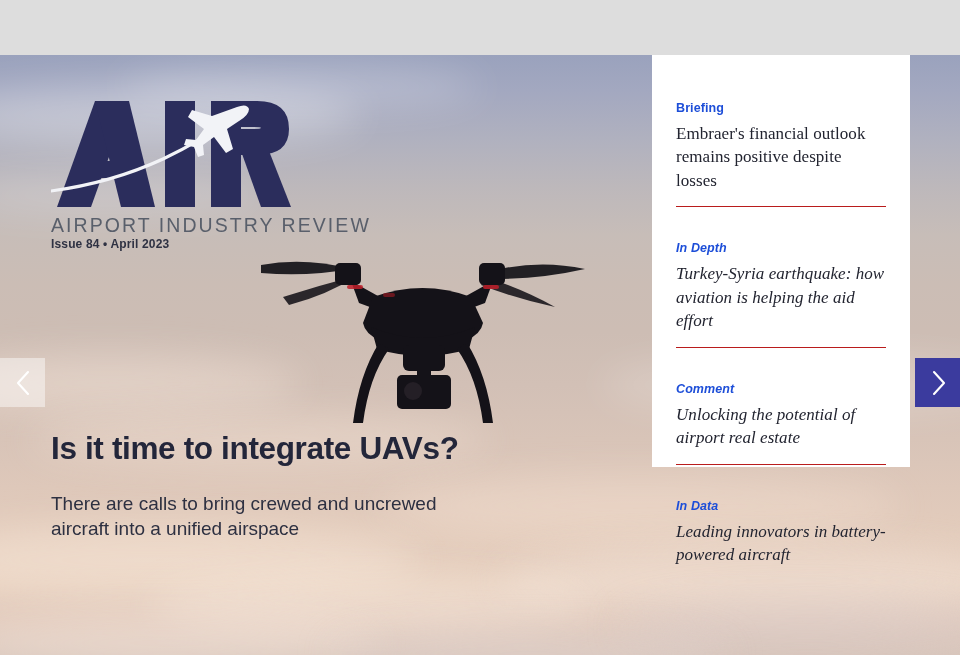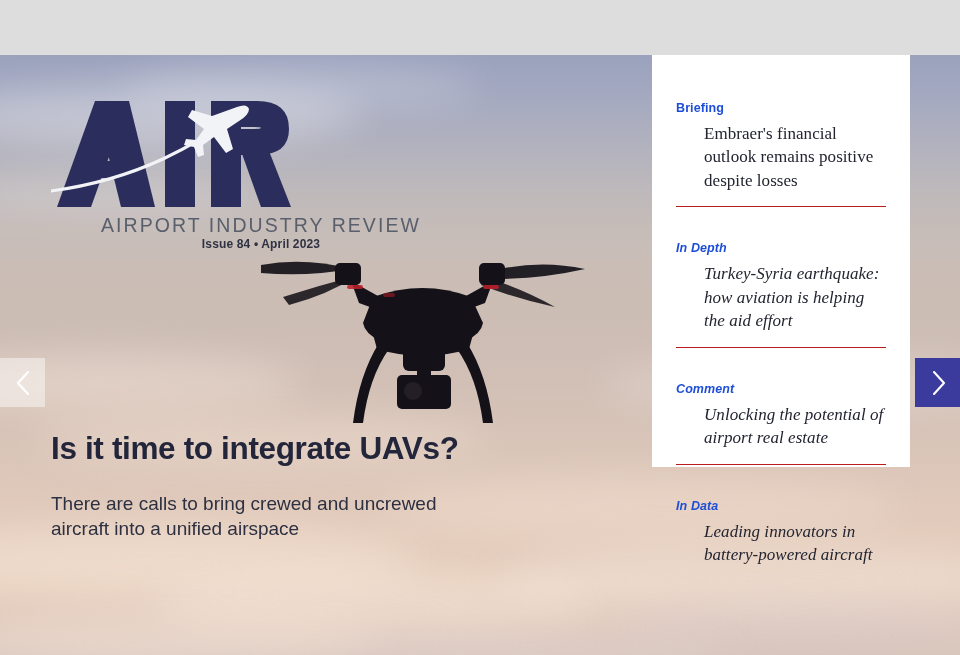--- a/index.html
+++ b/index.html
@@ -74,21 +74,20 @@
     border-radius: 50%;
     filter: blur(18px);
   }
 
   
   .logo-block {
     position: absolute;
     left: 51px;
     top: 44px;
     width: 420px;
-    text-align: center;
   }
   .logo-wordmark {
     position: relative;
     width: 240px;
     height: 112px;
   }
   .logo-wordmark svg { display: block; }
 
   .logo-tagline {
     margin-top: 3px;
@@ -174,21 +173,20 @@
     letter-spacing: 0.1px;
     margin-bottom: 7px;
   }
   .side-title {
     font-family: "Liberation Serif", serif;
     font-size: 17px;
     font-weight: 400;
     line-height: 1.38;
     color: #222430;
     letter-spacing: 0.05px;
-    margin-left: 28px;
   }
 
   
   .nav-arrow {
     position: absolute;
     width: 45px;
     height: 49px;
     display: flex;
     align-items: center;
     justify-content: center;

